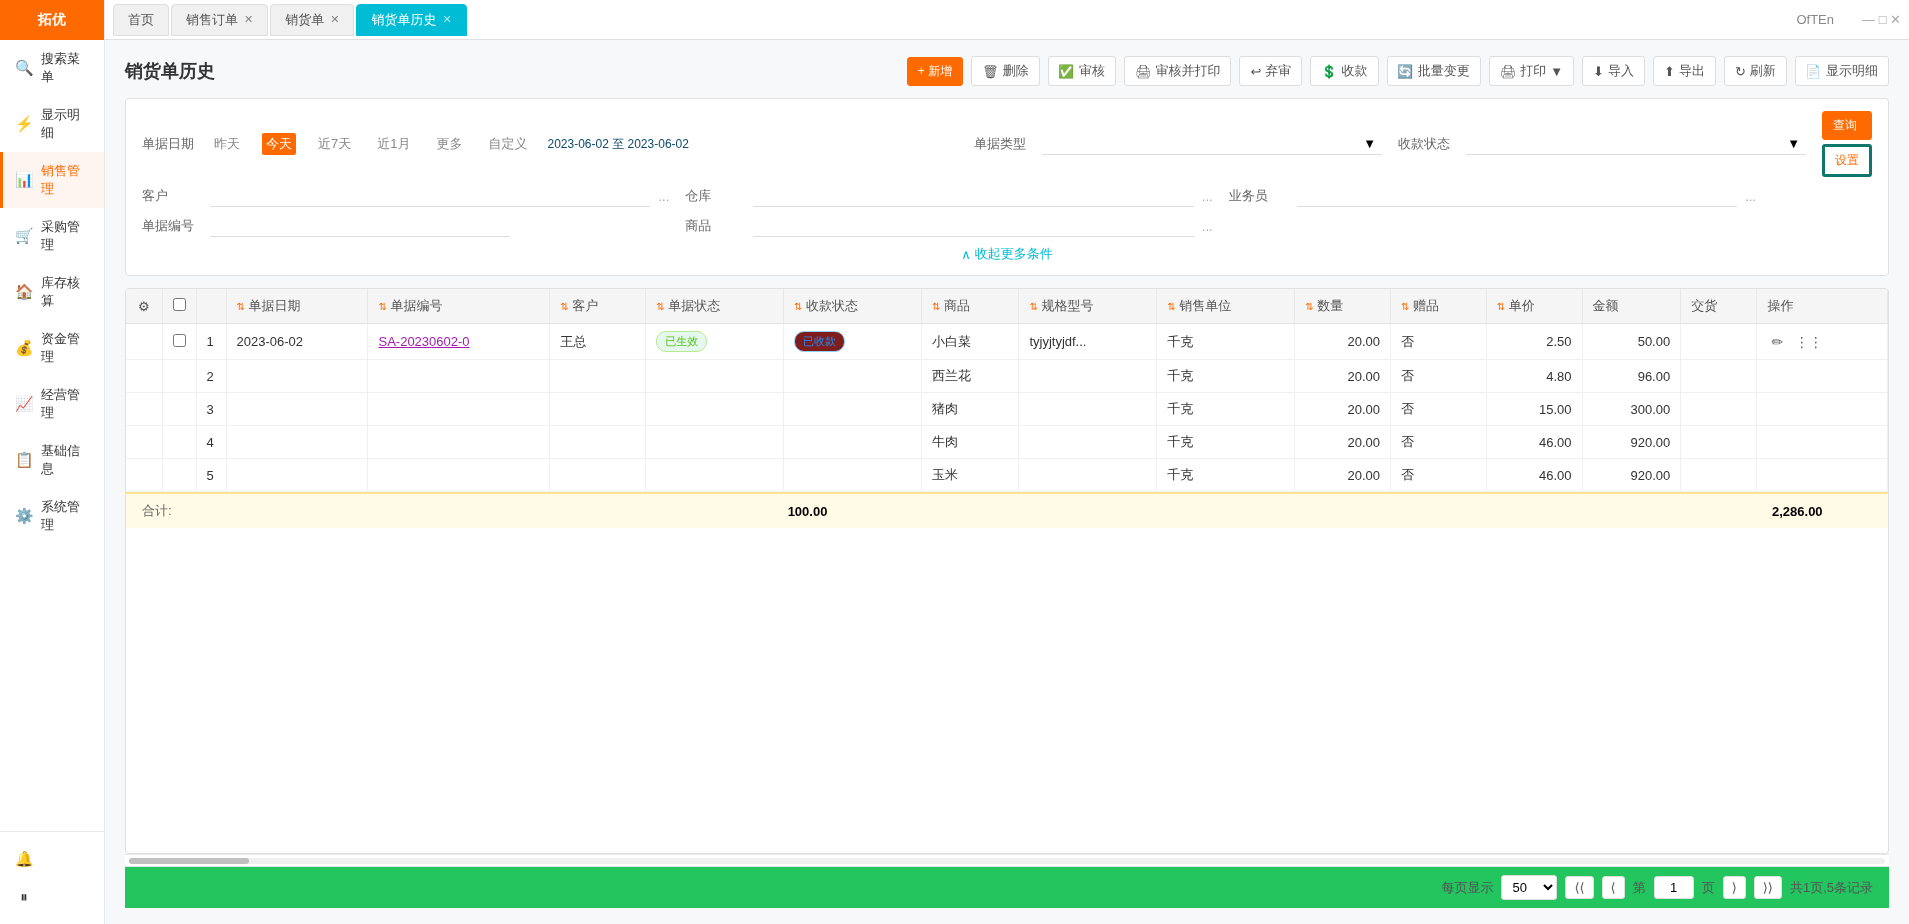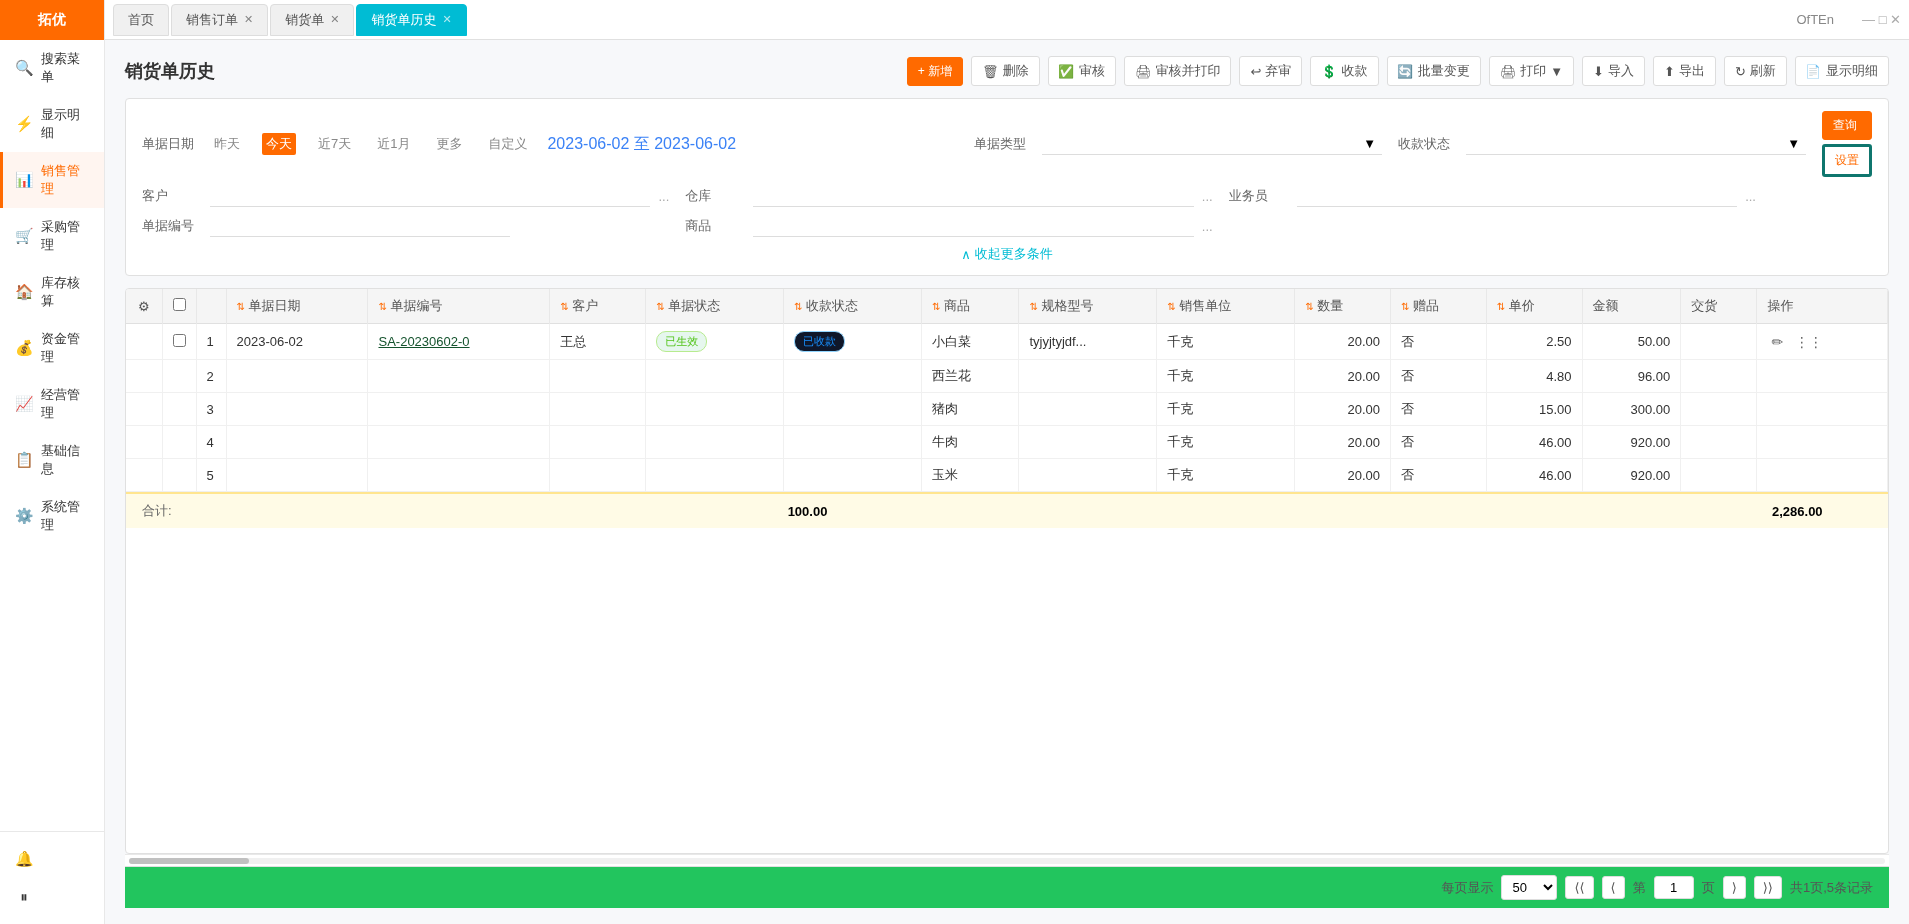--- a/index.html
+++ b/index.html
@@ -189,22 +189,22 @@
       color: #888;
       cursor: pointer;
       padding: 2px 4px;
     }
     .date-shortcut.active {
       color: #fff;
       background: #ff6a00;
       border-radius: 2px;
     }
     .date-range {
-      color: #3b82f6;
-      font-size: 16px;
+      color: #0c4a6e;
+      font-size: 12px;
     }
     .collapse-btn {
       display: flex;
       align-items: center;
       gap: 4px;
       color: #00bcd4;
       cursor: pointer;
       font-size: 12px;
       justify-content: center;
       margin-top: 4px;
@@ -247,22 +247,22 @@
     }
     .sort-icon { color: #ff6a00; font-size: 10px; }
     .badge {
       display: inline-block;
       padding: 2px 8px;
       border-radius: 10px;
       font-size: 11px;
       white-space: nowrap;
     }
     .badge-green { background: #e6f7ee; color: #52c41a; border: 1px solid #b7eb8f; }
-    .badge-blue { background: #0f172a; color: #1890ff; border: 1px solid #91d5ff; }
-    .link-text { color: #14532d; cursor: pointer; text-decoration: underline; }
+    .badge-blue { background: #7f1d1d; color: #1890ff; border: 1px solid #91d5ff; }
+    .link-text { color: #a21caf; cursor: pointer; text-decoration: underline; }
     .action-btn {
       color: #666;
       cursor: pointer;
       font-size: 14px;
       padding: 2px 4px;
     }
 
     
     .table-footer {
       background: #fffbe6;

